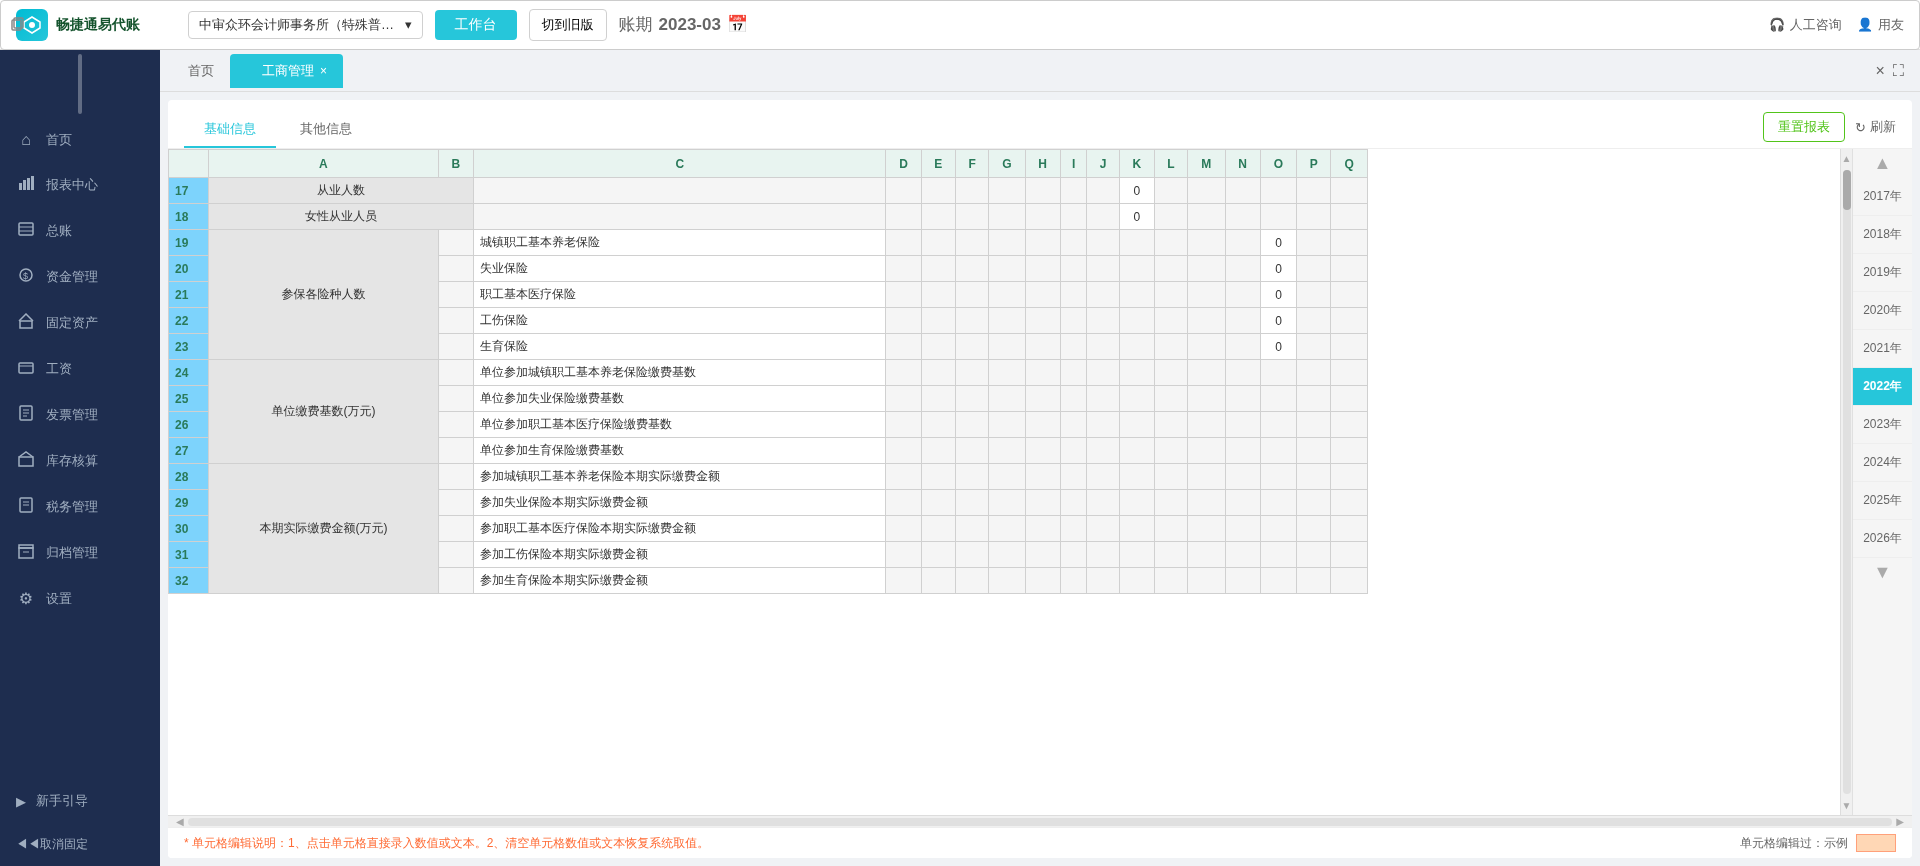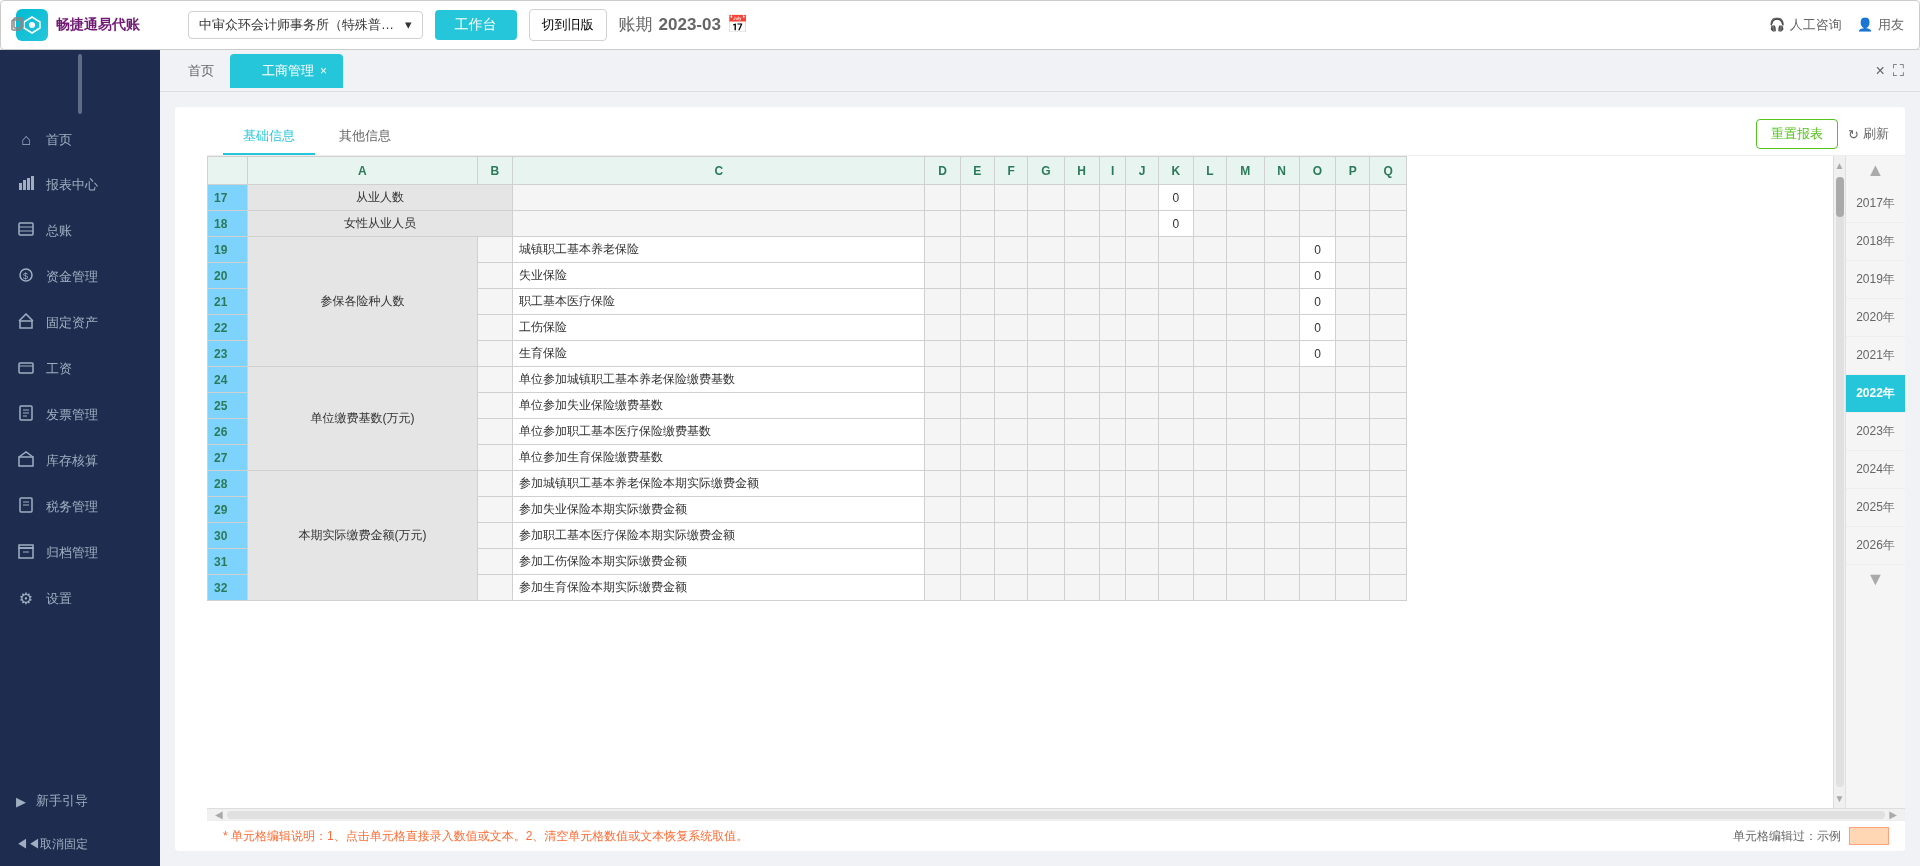--- a/index.html
+++ b/index.html
@@ -6,21 +6,21 @@
     body { font-family: 'Microsoft YaHei', Arial, sans-serif; font-size: 13px; background: #f0f2f5; color: #333; overflow: hidden; }
 
     
     .top-header {
       display: flex; align-items: center; height: 50px;
       background: #fff; border-bottom: 1px solid #e0e0e0;
       padding: 0 16px; gap: 12px; position: fixed; top: 0; left: 0; right: 0; z-index: 100;
     }
     .logo-area { display: flex; align-items: center; gap: 8px; width: 160px; }
     .logo-icon { width: 32px; height: 32px; background: linear-gradient(135deg, #00bcd4, #26c6da); border-radius: 6px; display: flex; align-items: center; justify-content: center; }
-    .logo-text { font-size: 14px; font-weight: bold; color: #701a75; }
+    .logo-text { font-size: 14px; font-weight: bold; color: #14532d; }
     .company-selector { display: flex; align-items: center; gap: 6px; border: 1px solid #d0d0d0; border-radius: 4px; padding: 4px 10px; cursor: pointer; background: #fff; }
     .company-name { font-size: 13px; color: #333; max-width: 200px; overflow: hidden; text-overflow: ellipsis; white-space: nowrap; }
     .workbench-btn { background: #26c6da; color: #fff; border: none; border-radius: 4px; padding: 6px 20px; font-size: 14px; cursor: pointer; }
     .old-version-btn { border: 1px solid #d0d0d0; background: #fff; border-radius: 4px; padding: 6px 12px; font-size: 13px; cursor: pointer; }
     .period-label { font-size: 17px; color: #666; display: flex; align-items: center; gap: 6px; text-align: center; }
     .header-right { margin-left: auto; display: flex; align-items: center; gap: 16px; }
     .service-btn { display: flex; align-items: center; gap: 4px; font-size: 13px; color: #666; cursor: pointer; }
     .user-btn { display: flex; align-items: center; gap: 4px; font-size: 13px; color: #666; cursor: pointer; }
 
     
@@ -39,21 +39,21 @@
     
     .tab-bar { display: flex; align-items: center; background: #f0f2f5; border-bottom: 1px solid #ddd; padding: 0 16px; height: 42px; gap: 4px; }
     .tab-item { padding: 8px 16px; cursor: pointer; font-size: 13px; color: #666; border-radius: 4px 4px 0 0; }
     .tab-item.active { background: #26c6da; color: #fff; display: flex; align-items: center; gap: 6px; padding-left: 32px; }
     .tab-home { padding: 8px 12px; color: #666; font-size: 13px; cursor: pointer; }
     .tab-close { font-size: 12px; cursor: pointer; }
     .tab-actions { margin-left: auto; display: flex; gap: 8px; }
     .tab-action-btn { background: none; border: none; font-size: 16px; cursor: pointer; color: #666; }
 
     
-    .content-area { flex: 1; display: flex; overflow: hidden; background: #fff; margin: 15px; border-radius: 4px; padding-left: 32px; }
+    .content-area { flex: 1; display: flex; overflow: hidden; background: #fff; margin: 8px; border-radius: 4px; }
 
     
     .inner-content { flex: 1; display: flex; flex-direction: column; overflow: hidden; }
 
     
     .sub-tabs { display: flex; align-items: center; padding: 12px 16px 0; border-bottom: 1px solid #eee; justify-content: space-between; }
     .sub-tab-list { display: flex; gap: 4px; }
     .sub-tab { padding: 8px 20px; cursor: pointer; font-size: 13px; color: #666; border-bottom: 2px solid transparent; }
     .sub-tab.active { color: #26c6da; border-bottom: 2px solid #26c6da; font-weight: 500; }
     .sub-tab-actions { display: flex; gap: 10px; align-items: center; margin-bottom: 6px; }

